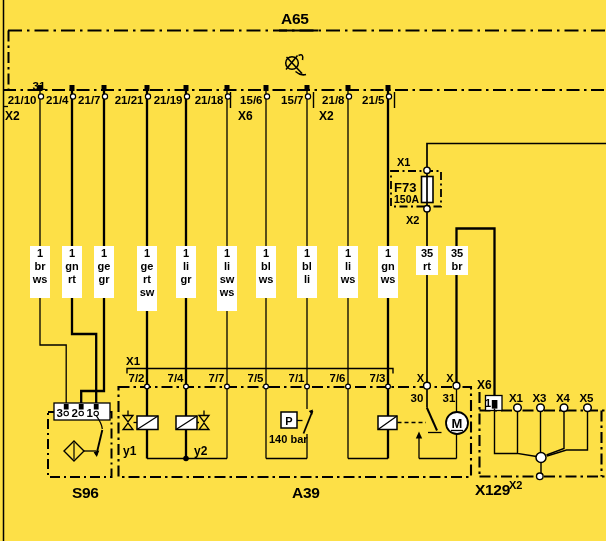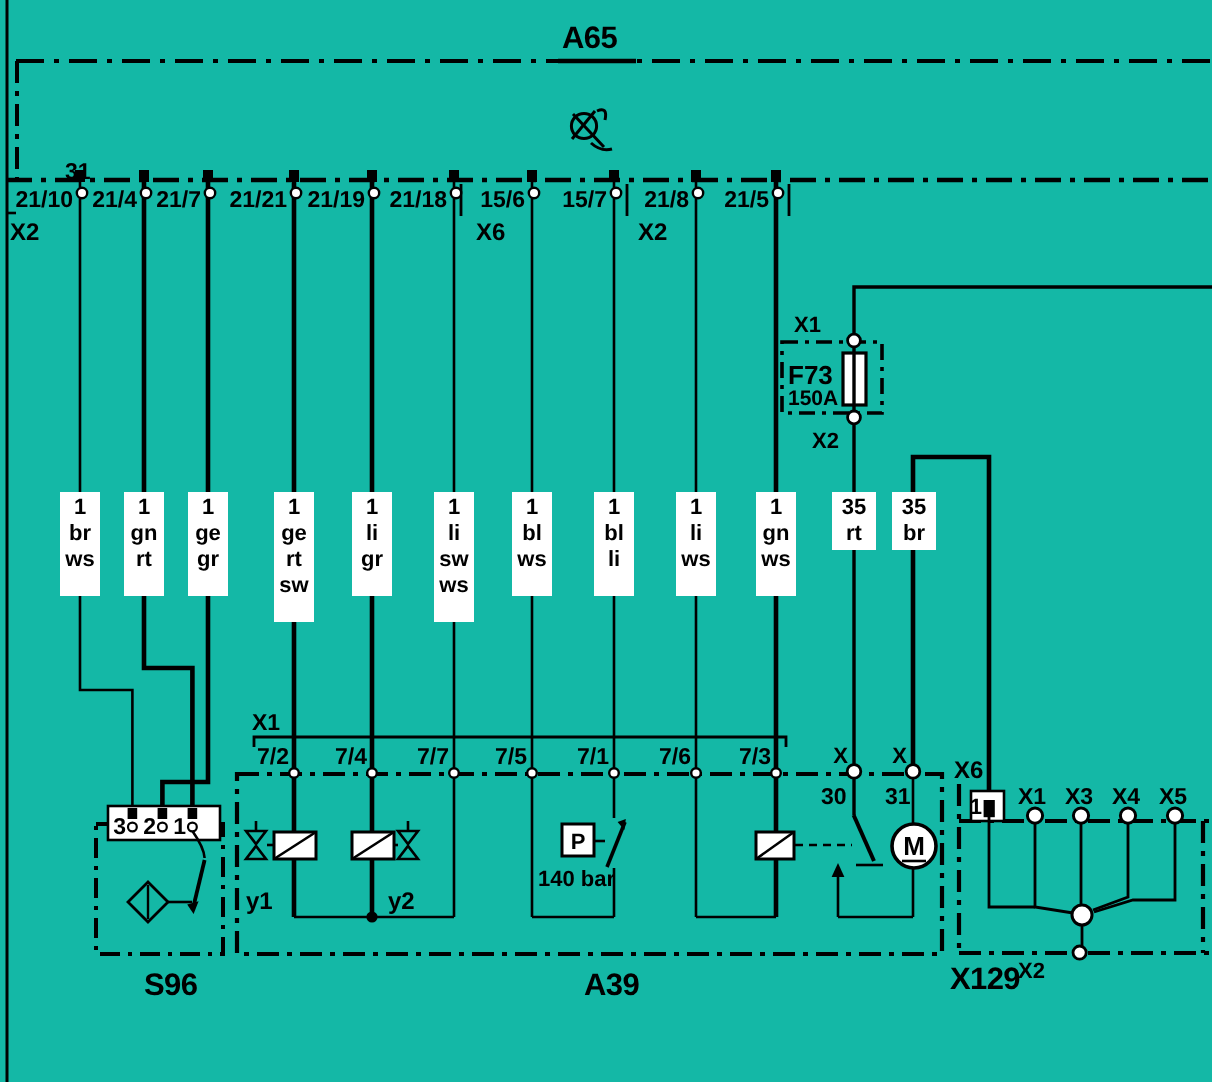--- a/index.html
+++ b/index.html
@@ -1,16 +1,16 @@
 <!DOCTYPE html>
 <html><head>
 <meta charset="utf-8">
 <style>
   html,body{margin:0;padding:0;background:#fff;}
-  .page{width:606px;height:541px;background:#14b8a6;position:relative;overflow:hidden;}
+  .page{width:606px;height:541px;background:#fde047;position:relative;overflow:hidden;}
   svg{display:block;}
   svg text{font-family:"Liberation Sans","DejaVu Sans",sans-serif;font-weight:bold;fill:#000;}
   .t10{font-size:10.5px}
   .t11{font-size:11px}
   .t115{font-size:11.5px}
   .t12{font-size:12px}
   .t13{font-size:13px}
   .t16{font-size:15.5px;letter-spacing:-0.3px}
   .ln{stroke:#000;fill:none}
   .thin{stroke-width:1.3}

